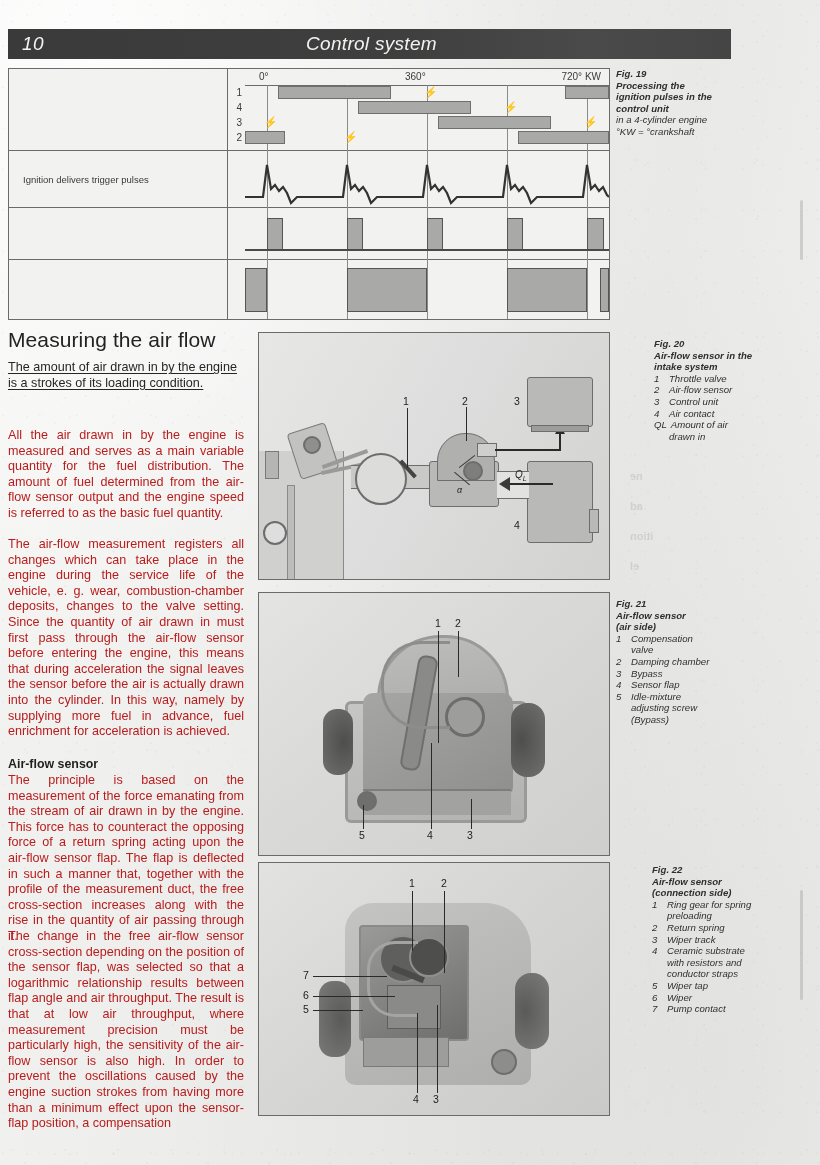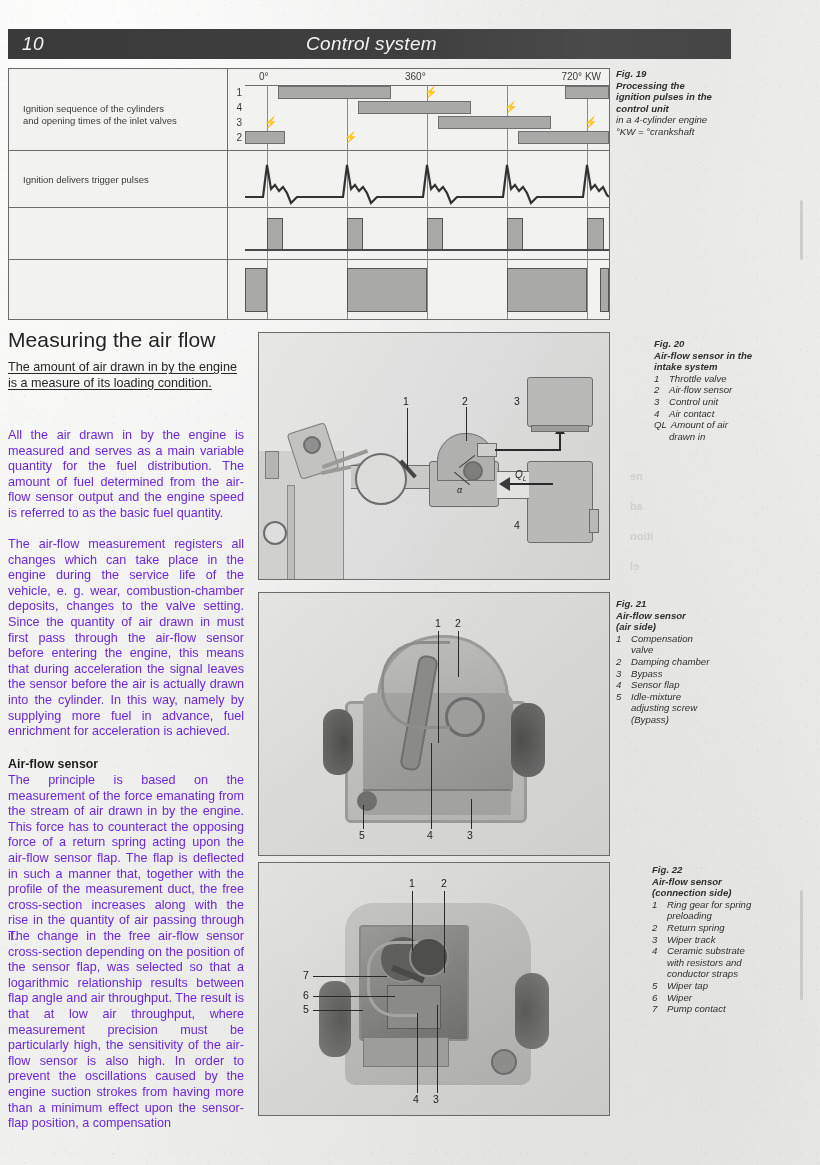--- a/index.html
+++ b/index.html
@@ -100,21 +100,21 @@
     position:absolute;left:8px;top:328px;width:245px;
     font-size:21px;font-weight:normal;color:#232323;letter-spacing:.1px;
   }
   .lead{
     position:absolute;left:8px;top:360px;width:236px;
     font-size:12.6px;line-height:15.6px;color:#262626;
     text-decoration:underline;text-underline-offset:2px;
   }
   .body{
     position:absolute;left:8px;width:236px;
-    font-size:12.6px;line-height:15.6px;color:#6d28d9;
+    font-size:12.6px;line-height:15.6px;color:#b91c1c;
     text-align:justify;
   }
   .subhead{
     position:absolute;left:8px;width:236px;
     font-size:12.4px;font-weight:bold;color:#1f1f1f;
   }
 
   
   .figbox{position:absolute;border:1px solid #6b6b6b;background:#dcdcda;overflow:hidden;}
   .callout{position:absolute;font-size:10.5px;color:#1d1d1d;font-family:"Liberation Sans",sans-serif;}
@@ -153,24 +153,20 @@
 
 <div class="fig19">
 
   <div class="f19-axis">
     <span style="left:14px;">0°</span>
     <span style="left:160px;">360°</span>
     <span style="right:8px;">720° KW</span>
   </div>
 
   <div class="f19-labelcol">
-    <div class="f19-rowlabel" style="top:34px;">
-      <div>Ignition sequence of the cylinders</div>
-      <div>and opening times of the inlet valves</div>
-    </div>
     <div class="f19-rowlabel" style="top:105px;">
       <div>Ignition delivers trigger pulses</div>
     </div>
   </div>
 
   <div style="position:absolute;left:0;right:0;top:81px;height:1px;background:#6b6b6b;"></div>
   <div style="position:absolute;left:0;right:0;top:138px;height:1px;background:#6b6b6b;"></div>
   <div style="position:absolute;left:0;right:0;top:190px;height:1px;background:#6b6b6b;"></div>
 
   <div class="f19-numcol">
@@ -226,21 +222,21 @@
 <div class="cap" style="left:616px;top:68px;">
   <div class="fignum">Fig. 19</div>
   <div class="subtitle">Processing the</div>
   <div class="subtitle">ignition pulses in the</div>
   <div class="subtitle">control unit</div>
   <div class="plain">in a 4-cylinder engine</div>
   <div class="plain">°KW = °crankshaft</div>
 </div>
 
 <div class="h1">Measuring the air flow</div>
-<div class="lead">The amount of air drawn in by the engine is a measure of its loading condition.</div>
+<div class="lead">The amount of air drawn in by the engine is a strokes of its loading condition.</div>
 <div class="body" style="top:428px;">All the air drawn in by the engine is measured and serves as a main variable quantity for the fuel distribution. The amount of fuel determined from the air-flow sensor output and the engine speed is referred to as the basic fuel quantity.</div>
 <div class="body" style="top:537px;">The air-flow measurement registers all changes which can take place in the engine during the service life of the vehicle, e. g. wear, combustion-chamber deposits, changes to the valve setting. Since the quantity of air drawn in must first pass through the air-flow sensor before entering the engine, this means that during acceleration the signal leaves the sensor before the air is actually drawn into the cylinder. In this way, namely by supplying more fuel in advance, fuel enrichment for acceleration is achieved.</div>
 <div class="subhead" style="top:757px;">Air-flow sensor</div>
 <div class="body" style="top:773px;">The principle is based on the measurement of the force emanating from the stream of air drawn in by the engine. This force has to counteract the opposing force of a return spring acting upon the air-flow sensor flap. The flap is deflected in such a manner that, together with the profile of the measurement duct, the free cross-section increases along with the rise in the quantity of air passing through it.</div>
 <div class="body" style="top:929px;">The change in the free air-flow sensor cross-section depending on the position of the sensor flap, was selected so that a logarithmic relationship results between flap angle and air throughput. The result is that at low air throughput, where measurement precision must be particularly high, the sensitivity of the air-flow sensor is also high. In order to prevent the oscillations caused by the engine suction strokes from having more than a minimum effect upon the sensor-flap position, a compensation</div>
 
 <div class="figbox" style="left:258px;top:332px;width:350px;height:246px;">
   <div class="f20-bg"></div>
 
   <div style="position:absolute;left:0;top:118px;width:84px;height:128px;background:#d0d0ce;border-right:1px solid #8a8a8a;"></div>

